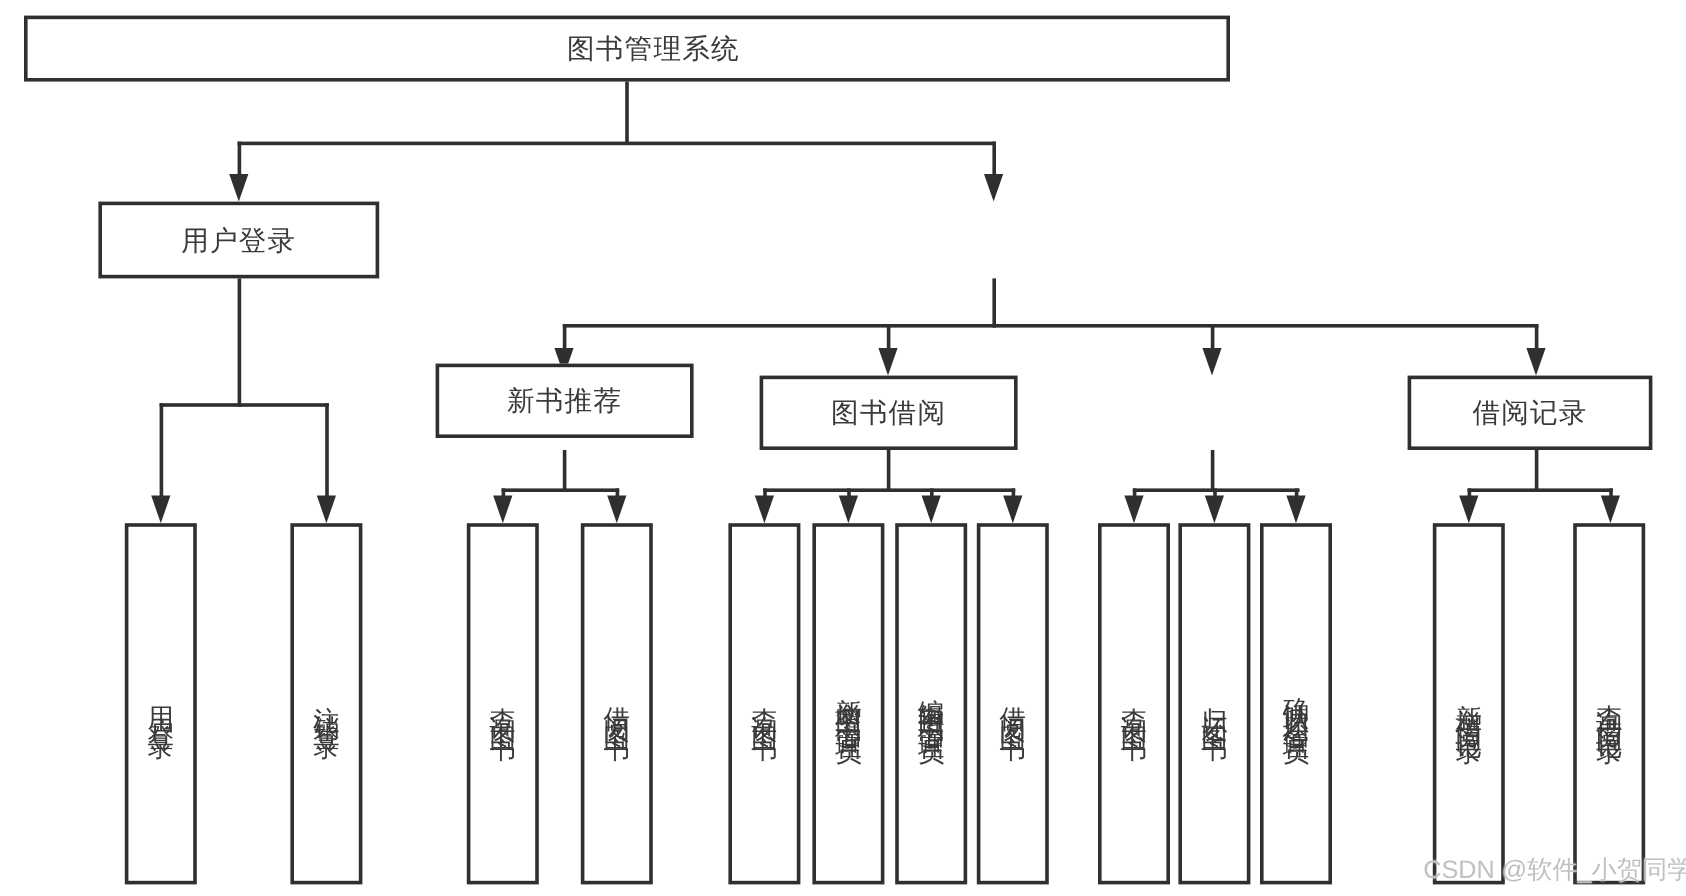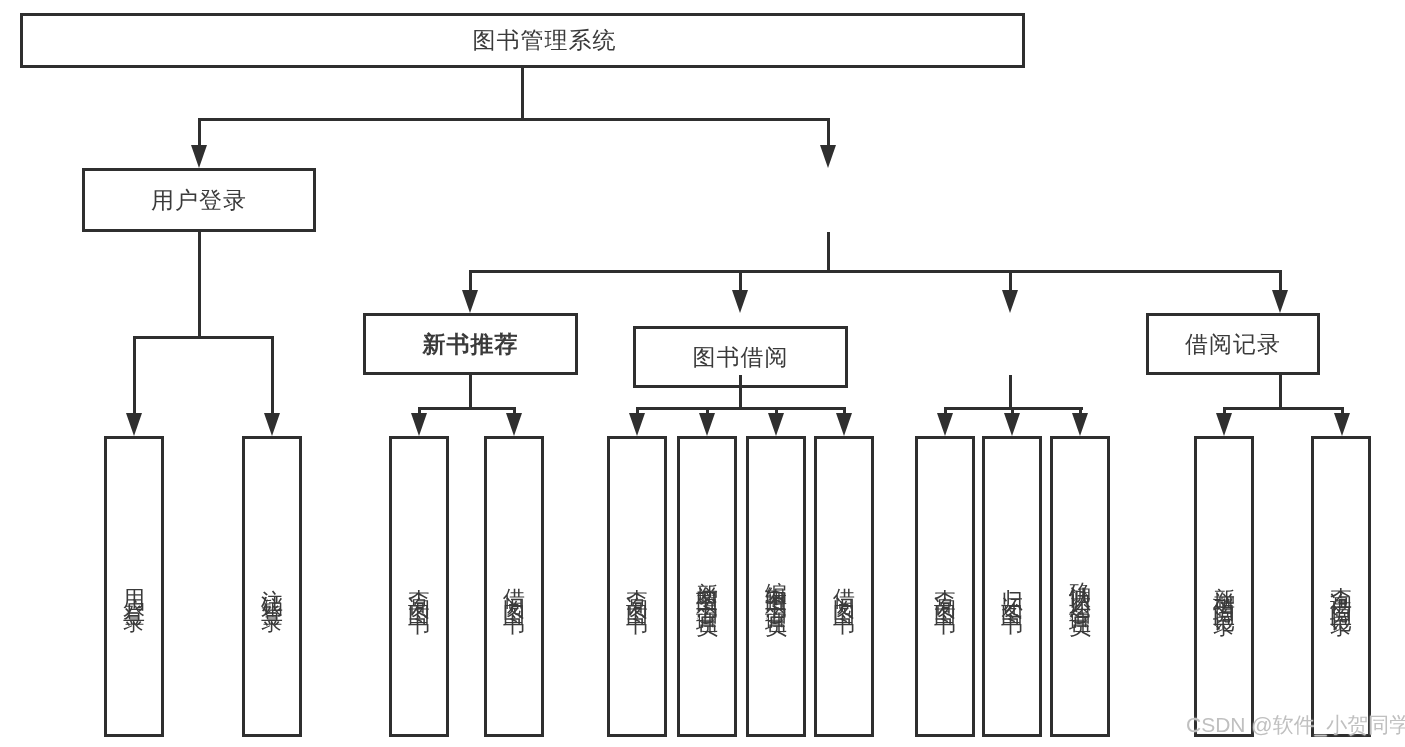--- a/index.html
+++ b/index.html
@@ -95,27 +95,27 @@
   <div class="hline" style="left:469px; top:270px; width:813px;"></div>
   <div class="vline" style="left:469px; top:270px; height:22px;"></div>
   <div class="arrow" style="left:462px; top:290px;"></div>
   <div class="vline" style="left:739px; top:270px; height:22px;"></div>
   <div class="arrow" style="left:732px; top:290px;"></div>
   <div class="vline" style="left:1009px; top:270px; height:22px;"></div>
   <div class="arrow" style="left:1002px; top:290px;"></div>
   <div class="vline" style="left:1279px; top:270px; height:22px;"></div>
   <div class="arrow" style="left:1272px; top:290px;"></div>
 
-  <div class="box" style="left:363px; top:313px; width:215px; height:62px;font-weight:bold;">
+  <div class="box" style="left:363px; top:303px; width:215px; height:62px;">
     <span>新书推荐</span>
   </div>
-  <div class="box" style="left:633px; top:313px; width:215px; height:62px;margin-top:13px;">
+  <div class="box" style="left:633px; top:313px; width:215px; height:62px;">
     <span>图书借阅</span>
   </div>
-  <div class="box" style="left:1146px; top:313px; width:174px; height:62px;">
+  <div class="box" style="left:1173px; top:313px; width:204px; height:62px;">
     <span>借阅记录</span>
   </div>
 
   <div class="vline" style="left:469px; top:375px; height:35px;"></div>
   <div class="hline" style="left:418px; top:407px; width:98px;"></div>
   <div class="vline" style="left:418px; top:407px; height:9px;"></div>
   <div class="arrow" style="left:411px; top:413px;"></div>
   <div class="vline" style="left:513px; top:407px; height:9px;"></div>
   <div class="arrow" style="left:506px; top:413px;"></div>
 

